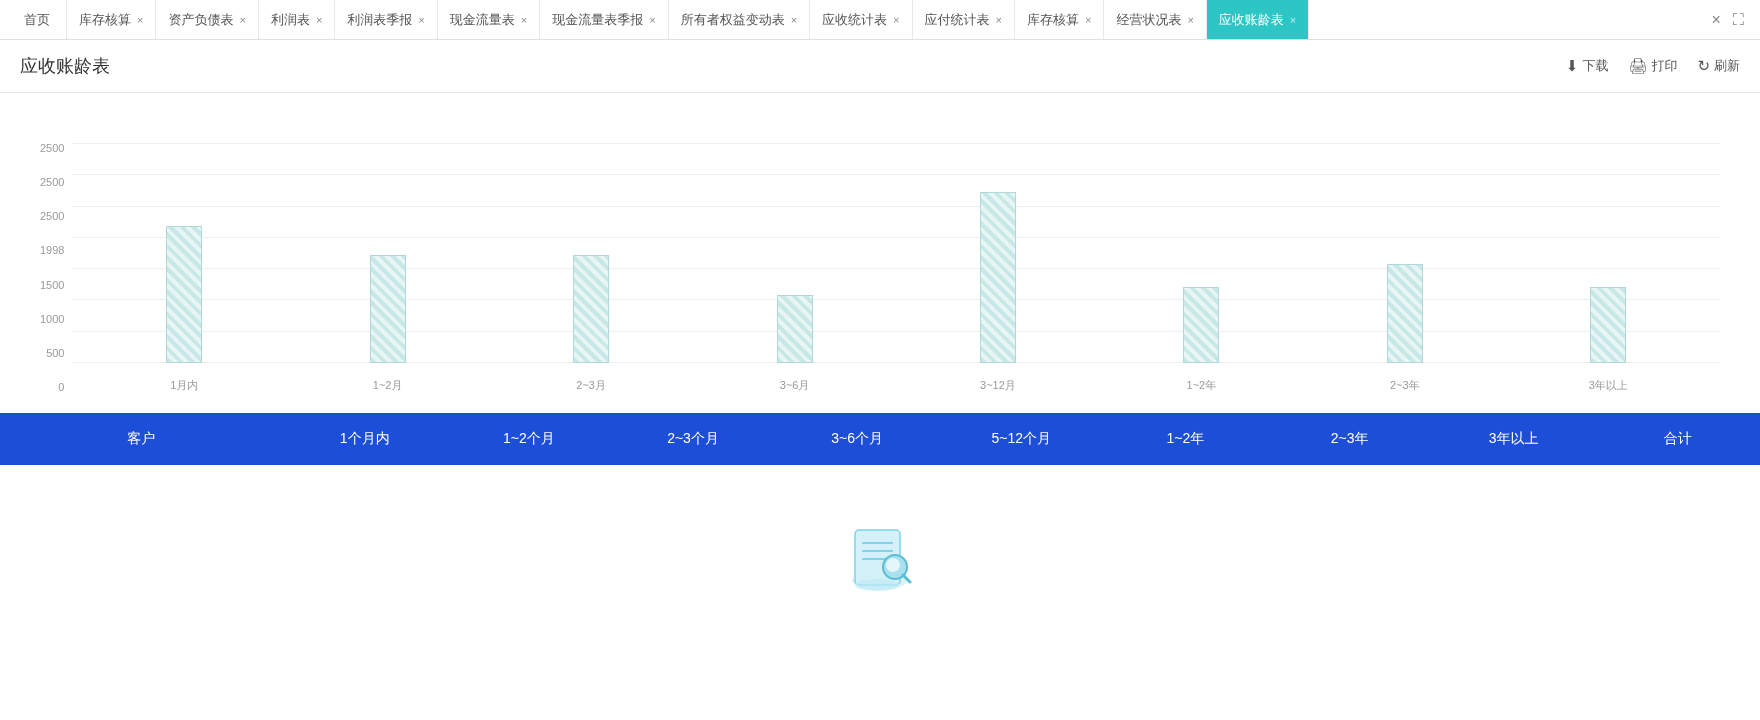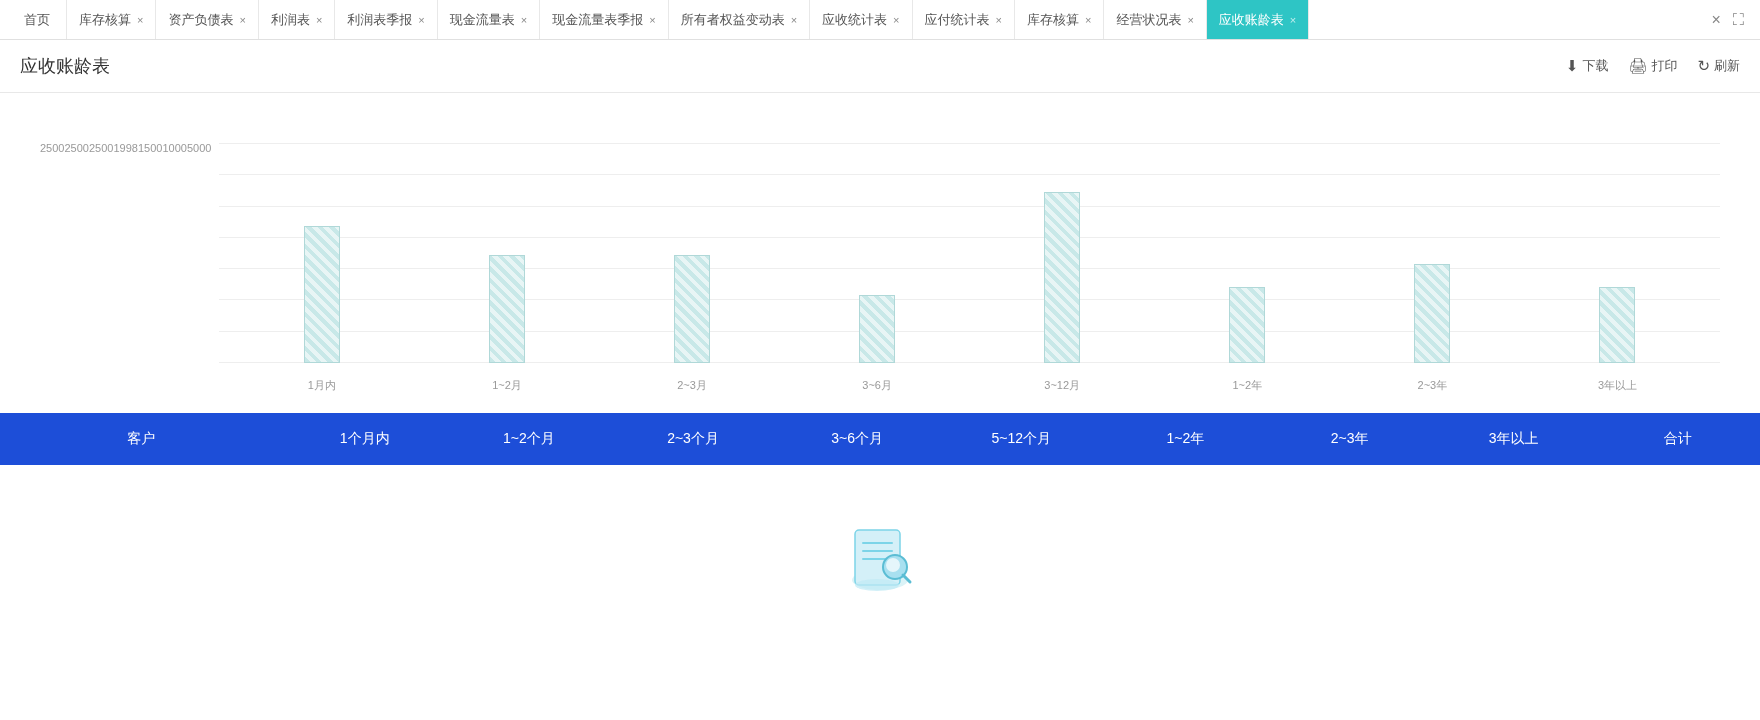--- a/index.html
+++ b/index.html
@@ -105,21 +105,21 @@
       background: #fff;
     }
     .chart-wrapper {
       position: relative;
       height: 280px;
       display: flex;
       align-items: flex-end;
     }
     .y-axis {
       display: flex;
-      flex-direction: row;
+      flex-direction: column;
       justify-content: space-between;
       height: 250px;
       padding-bottom: 0;
       margin-right: 8px;
       text-align: right;
     }
     .y-label {
       font-size: 11px;
       color: #999;
       line-height: 1;

